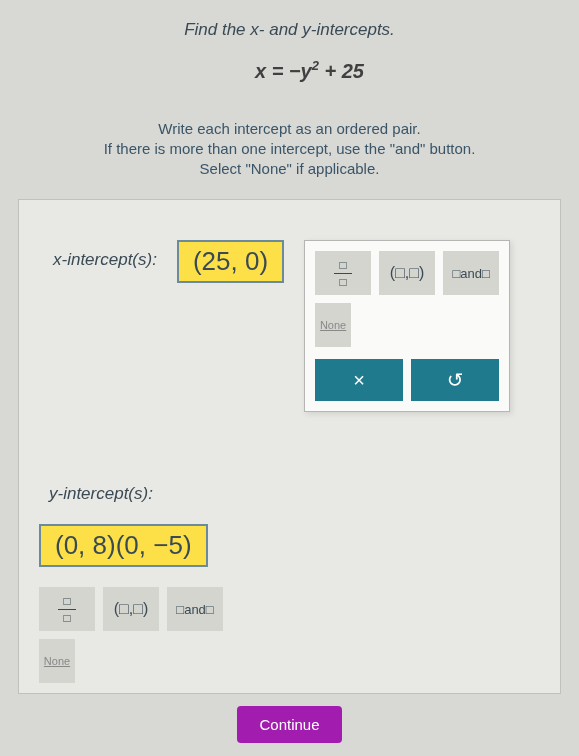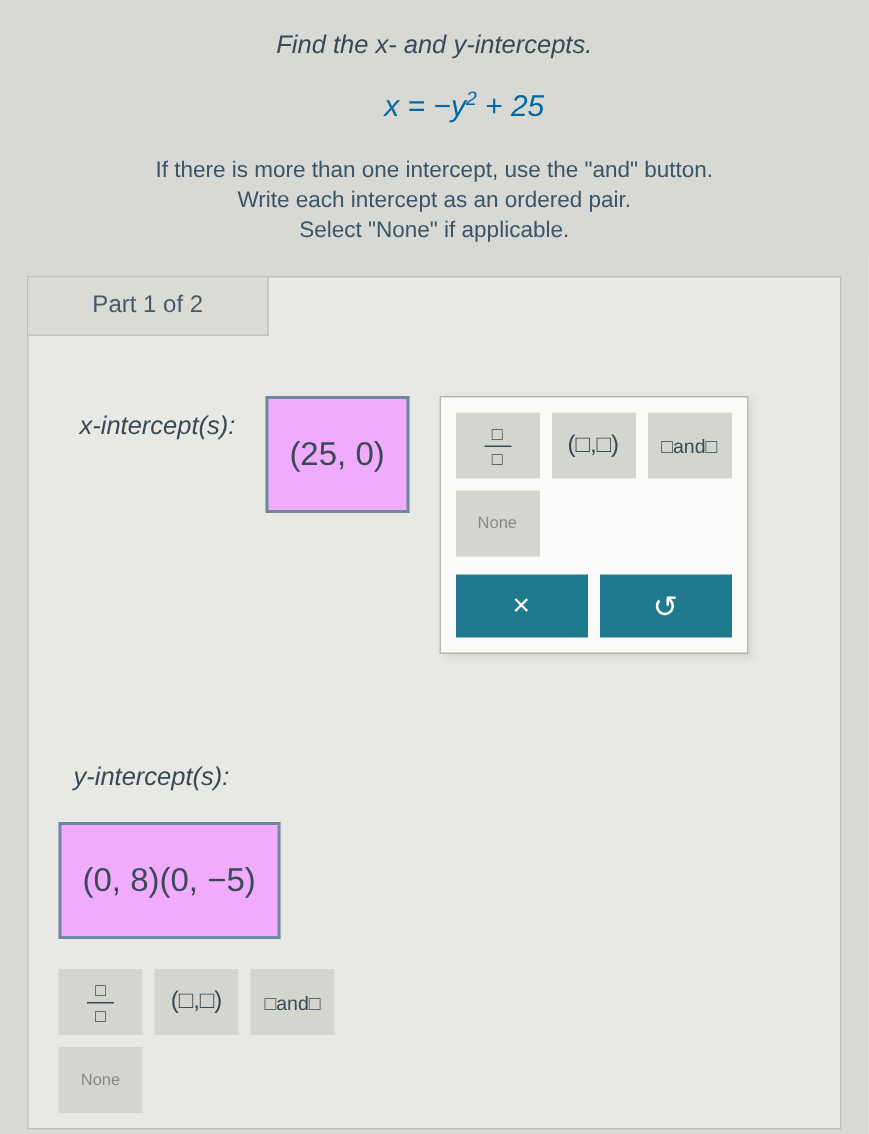--- a/index.html
+++ b/index.html
@@ -15,22 +15,23 @@
     .question-text {
       font-size: 17px;
       color: #3a4a54;
       margin-bottom: 18px;
       font-style: italic;
     }
     .equation {
       font-size: 20px;
       font-style: italic;
       margin-left: 40px;
-      margin-bottom: 20px;
-      color: #0369a1;
+      margin-bottom: 36px;
+      color: #404040;
+      font-weight: bold;
     }
     .equation sup { font-size: 13px; vertical-align: super; }
     .instructions {
       font-size: 15px;
       color: #3a5568;
       line-height: 1.35;
       margin-bottom: 20px;
     }
     .parts-container {
       background: #e8e8e5;
@@ -57,23 +58,23 @@
     .intercept-label {
       font-size: 17px;
       font-style: italic;
       color: #3a4a54;
       padding-top: 10px;
       white-space: nowrap;
       margin-left: 14px;
     }
     .answer-box {
       border: 2px solid #6b8a9a;
-      padding: 24px 14px;
-      font-size: 22px;
-      background: #f0abfc;
+      padding: 4px 14px;
+      font-size: 26px;
+      background: #fde047;
       white-space: nowrap;
     }
     .tool-popup {
       background: #fafaf8;
       border: 1px solid #b5b5b3;
       padding: 10px;
       box-shadow: 2px 2px 6px rgba(0,0,0,0.1);
       flex-shrink: 0;
     }
     .tool-row {
@@ -87,21 +88,21 @@
       width: 56px;
       height: 44px;
       font-size: 16px;
       color: #3a4a54;
       cursor: pointer;
       display: flex;
       align-items: center;
       justify-content: center;
     }
     .tool-btn.small { font-size: 13px; }
-    .tool-btn.none-btn { width: 56px; font-size: 11px; color: #888; }
+    .tool-btn.none-btn { width: 36px; font-size: 11px; color: #888; text-decoration: underline; }
     .action-row {
       display: flex;
       gap: 8px;
       margin-top: 12px;
     }
     .action-btn {
       background: #1e7a8c;
       border: none;
       width: 88px;
       height: 42px;
@@ -142,28 +143,27 @@
 
 
 
 <div class="question-text">Find the x- and y-intercepts.</div>
 
 <div class="equation">
   <span>x</span> = −<i>y</i><sup>2</sup> + 25
 </div>
 
 <div class="instructions">
+  <div>Write each intercept as an ordered pair.</div>
   <div>If there is more than one intercept, use the "and" button.</div>
-  <div>Write each intercept as an ordered pair.</div>
   <div>Select "None" if applicable.</div>
 </div>
 
 <div class="parts-container">
 
-  <div class="part-header">Part 1 of 2</div>
   <div class="part-body">
     <span class="intercept-label">x-intercept(s):</span>
     <span class="answer-box">(25, 0)</span>
 
     <div class="tool-popup">
       <div class="tool-row">
         <button class="tool-btn">
           <span class="frac-icon">
             <span>□</span>
             <span class="line"></span>

